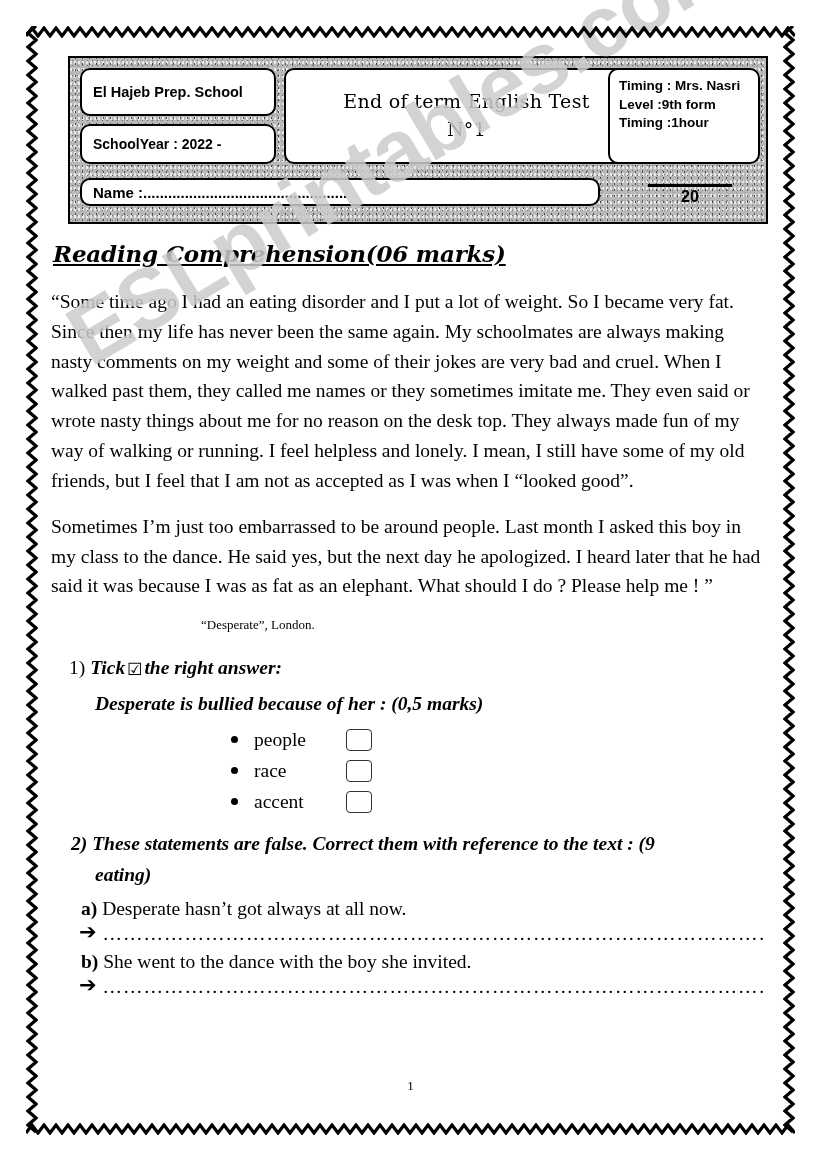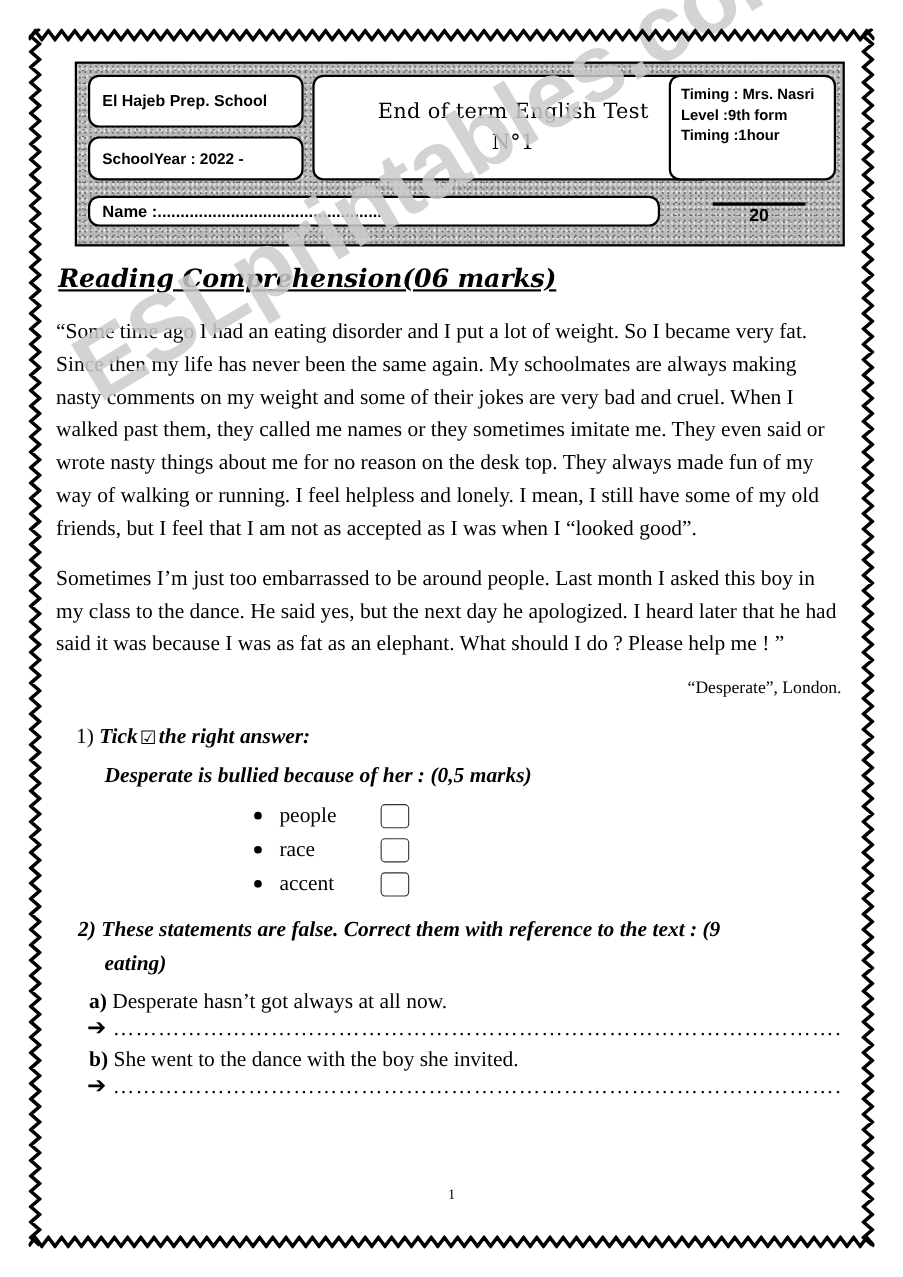--- a/index.html
+++ b/index.html
@@ -169,22 +169,22 @@
     margin: 0 0 20px 2px;
     letter-spacing: -0.2px;
   }
   .passage {
     font-size: 19.5px;
     line-height: 1.53;
     text-align: left;
     margin: 0 0 16px 0;
   }
   .attribution {
-    font-size: 16px;
-    text-align: right;
+    font-size: 13px;
+    text-align: left;
     margin: 16px 0 20px 0;
     padding-left: 150px;
   }
 
   .q-line {
     font-size: 19.5px;
     font-style: italic;
     font-weight: bold;
     line-height: 1.5;
   }

